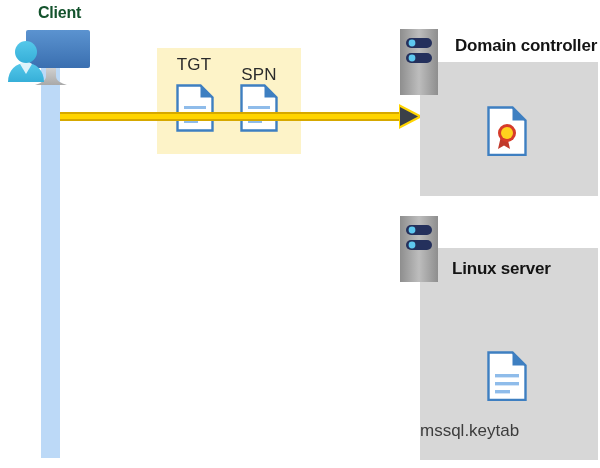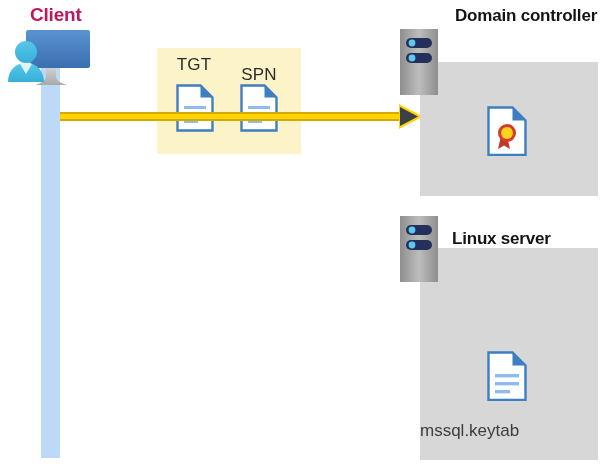--- a/index.html
+++ b/index.html
@@ -14,22 +14,22 @@
   .abs{position:absolute;}
 
   
   .lifeline{
     left:41px;top:62px;width:19px;height:396px;
     background:#bcd9f7;
   }
 
   
   .client-label{
-    left:30px;top:4px;width:130px;
-    font-size:19px;font-weight:bold;color:#be185d;
+    left:38px;top:4px;width:130px;
+    font-size:16px;font-weight:bold;color:#14532d;
     letter-spacing:-0.2px;
   }
 
   
   .client-icon{left:6px;top:26px;width:86px;height:62px;}
 
   
   .yellow-box{
     left:157px;top:48px;width:144px;height:106px;
     background:#fdf3c8;
@@ -63,21 +63,21 @@
   .panel-linux{left:420px;top:248px;width:178px;height:212px;}
 
   
   .rack{width:38px;height:66px;}
   .rack-dc{left:400px;top:29px;}
   .rack-linux{left:400px;top:216px;}
 
   
   .heading{
     font-size:17px;font-weight:bold;color:#141414;
-    letter-spacing:-0.2px;line-height:1.32;
+    letter-spacing:-0.2px;line-height:1.32;margin-top:30px;
   }
   .dc-heading{left:455px;top:5px;width:145px;}
   .linux-heading{left:452px;top:228px;width:150px;}
 
   
   .cert-icon{left:487px;top:106px;width:40px;height:50px;}
   .sql-icon{left:484px;top:283px;width:45px;height:54px;}
   .keytab-icon{left:487px;top:351px;width:40px;height:50px;}
   .keytab-label{
     left:420px;top:421px;width:178px;

